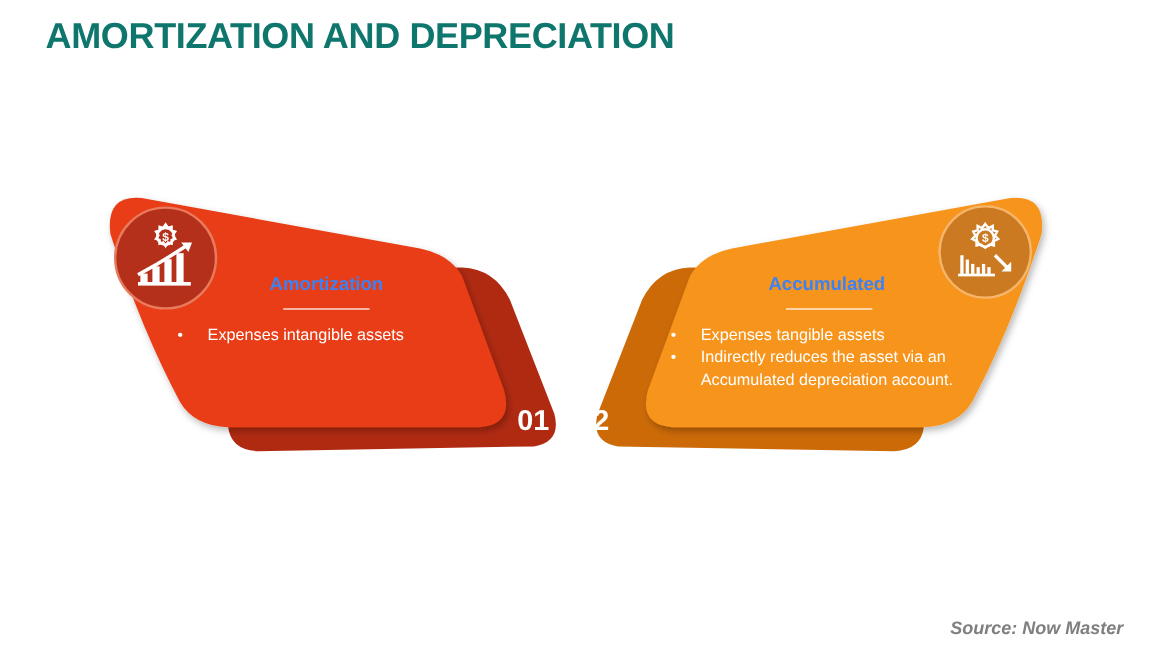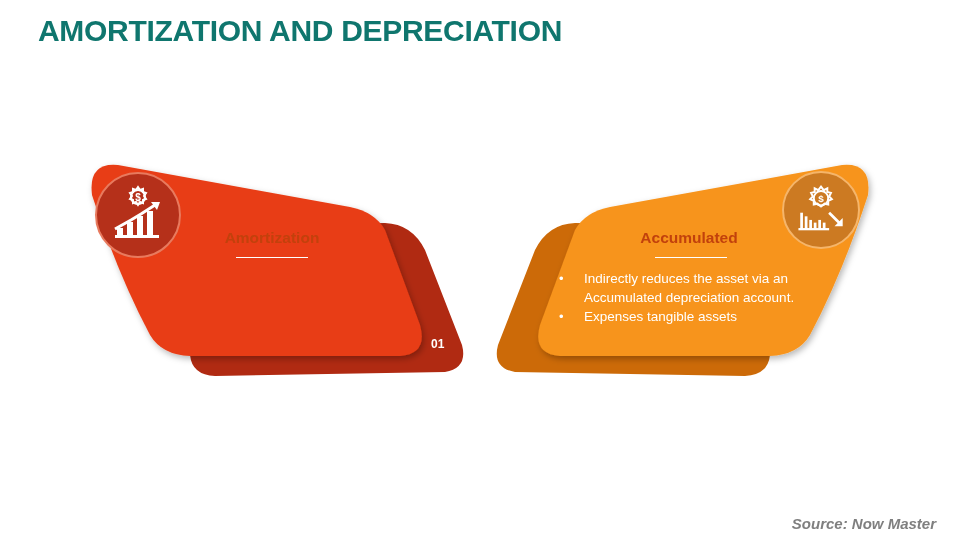--- a/index.html
+++ b/index.html
@@ -8,36 +8,36 @@
     background: #ffffff;
     font-family: "Liberation Sans", "DejaVu Sans", sans-serif;
   }
   .title {
     position: absolute; left: 38px; top: 14px;
     font-size: 30px; font-weight: bold; color: #0f766e;
     letter-spacing: -0.3px; white-space: nowrap;
   }
   svg.shapes { position: absolute; left: 0; top: 0; }
   .card-title {
-    position: absolute; color: #c2410c; font-weight: bold; font-size: 15.5px;
+    position: absolute; color: #3b82f6; font-weight: bold; font-size: 15.5px;
     text-align: center; width: 200px;
   }
   .card-rule {
     position: absolute; height: 1px; background: #ffffff; width: 72px;
   }
   .bullets {
     position: absolute; color: #ffffff; font-size: 13.5px; line-height: 19px;
     margin: 0; padding: 0; list-style: none;
   }
   .bullets li { position: relative; padding-left: 25px; }
   .bullets li::before {
     content: "\2022"; position: absolute; left: 0; top: 0; font-size: 13px;
   }
   .num {
-    position: absolute; color: #ffffff; font-weight: bold; font-size: 12px;
+    position: absolute; color: #ffffff; font-weight: bold; font-size: 24px;
   }
   .icon-wrap {
     position: absolute; width: 86px; height: 86px; border-radius: 50%;
     box-sizing: border-box;
   }
   .icon-wrap svg { position: absolute; left: 0; top: 0; }
   .source {
     position: absolute; right: 24px; top: 515px;
     font-size: 15px; font-style: italic; font-weight: bold; color: #7f7f7f;
   }
@@ -77,20 +77,21 @@
       <rect x="50" y="37" width="6" height="25"></rect>
       <rect x="18" y="61" width="44" height="3"></rect>
     </g>
     <path d="M18 55 L34 46 L44 40 L58 31" stroke="#fff" stroke-width="3" fill="none"></path>
     <path d="M54 28 L63 28 L60 36 Z" fill="#fff"></path>
   </svg>
 </div>
 <div class="card-title" style="left:172px; top:229px;">Amortization</div>
 <div class="card-rule" style="left:236px; top:257px;"></div>
 <ul class="bullets" style="left:148px; top:269px; width:250px;">
+  <li>Expenses intangible assets</li>
 </ul>
 <div class="num" style="left:431px; top:337px;">01</div>
 
 <div class="icon-wrap" style="left:782px; top:171px; width:78px; height:78px; background:#CC7A22; border:2px solid #F5B56A;">
   <svg width="74" height="74" viewBox="0 0 82 82">
     <g fill="none" stroke="#fff" stroke-width="2.2">
       <circle cx="41" cy="28" r="8"></circle>
       <path d="M41 15 l3 4 4 -2 0 4 4 1 -2 4 3 3 -4 2 0 4 -4 -1 -4 3 -4 -3 -4 1 0 -4 -4 -2 3 -3 -2 -4 4 -1 0 -4 4 2 z"></path>
     </g>
     <text x="41" y="32" text-anchor="middle" font-size="11" font-weight="bold" fill="#fff" font-family="Liberation Sans, sans-serif">$</text>
@@ -103,18 +104,18 @@
       <rect x="43" y="55" width="3" height="7"></rect>
       <rect x="16" y="61" width="34" height="2.5"></rect>
     </g>
     <path d="M50 44 L62 56" stroke="#fff" stroke-width="3"></path>
     <path d="M56 59 L65 59 L65 50 Z" fill="#fff"></path>
   </svg>
 </div>
 <div class="card-title" style="left:589px; top:229px;">Accumulated</div>
 <div class="card-rule" style="left:655px; top:257px;"></div>
 <ul class="bullets" style="left:559px; top:269px; width:270px;">
+  <li>Expenses tangible assets</li>
   <li>Indirectly reduces the asset via an Accumulated depreciation account.</li>
-  <li>Expenses tangible assets</li>
 </ul>
 <div class="num" style="left:481px; top:337px;">02</div>
 
 <div class="source">Source: Now Master</div>
 
 </body></html>

